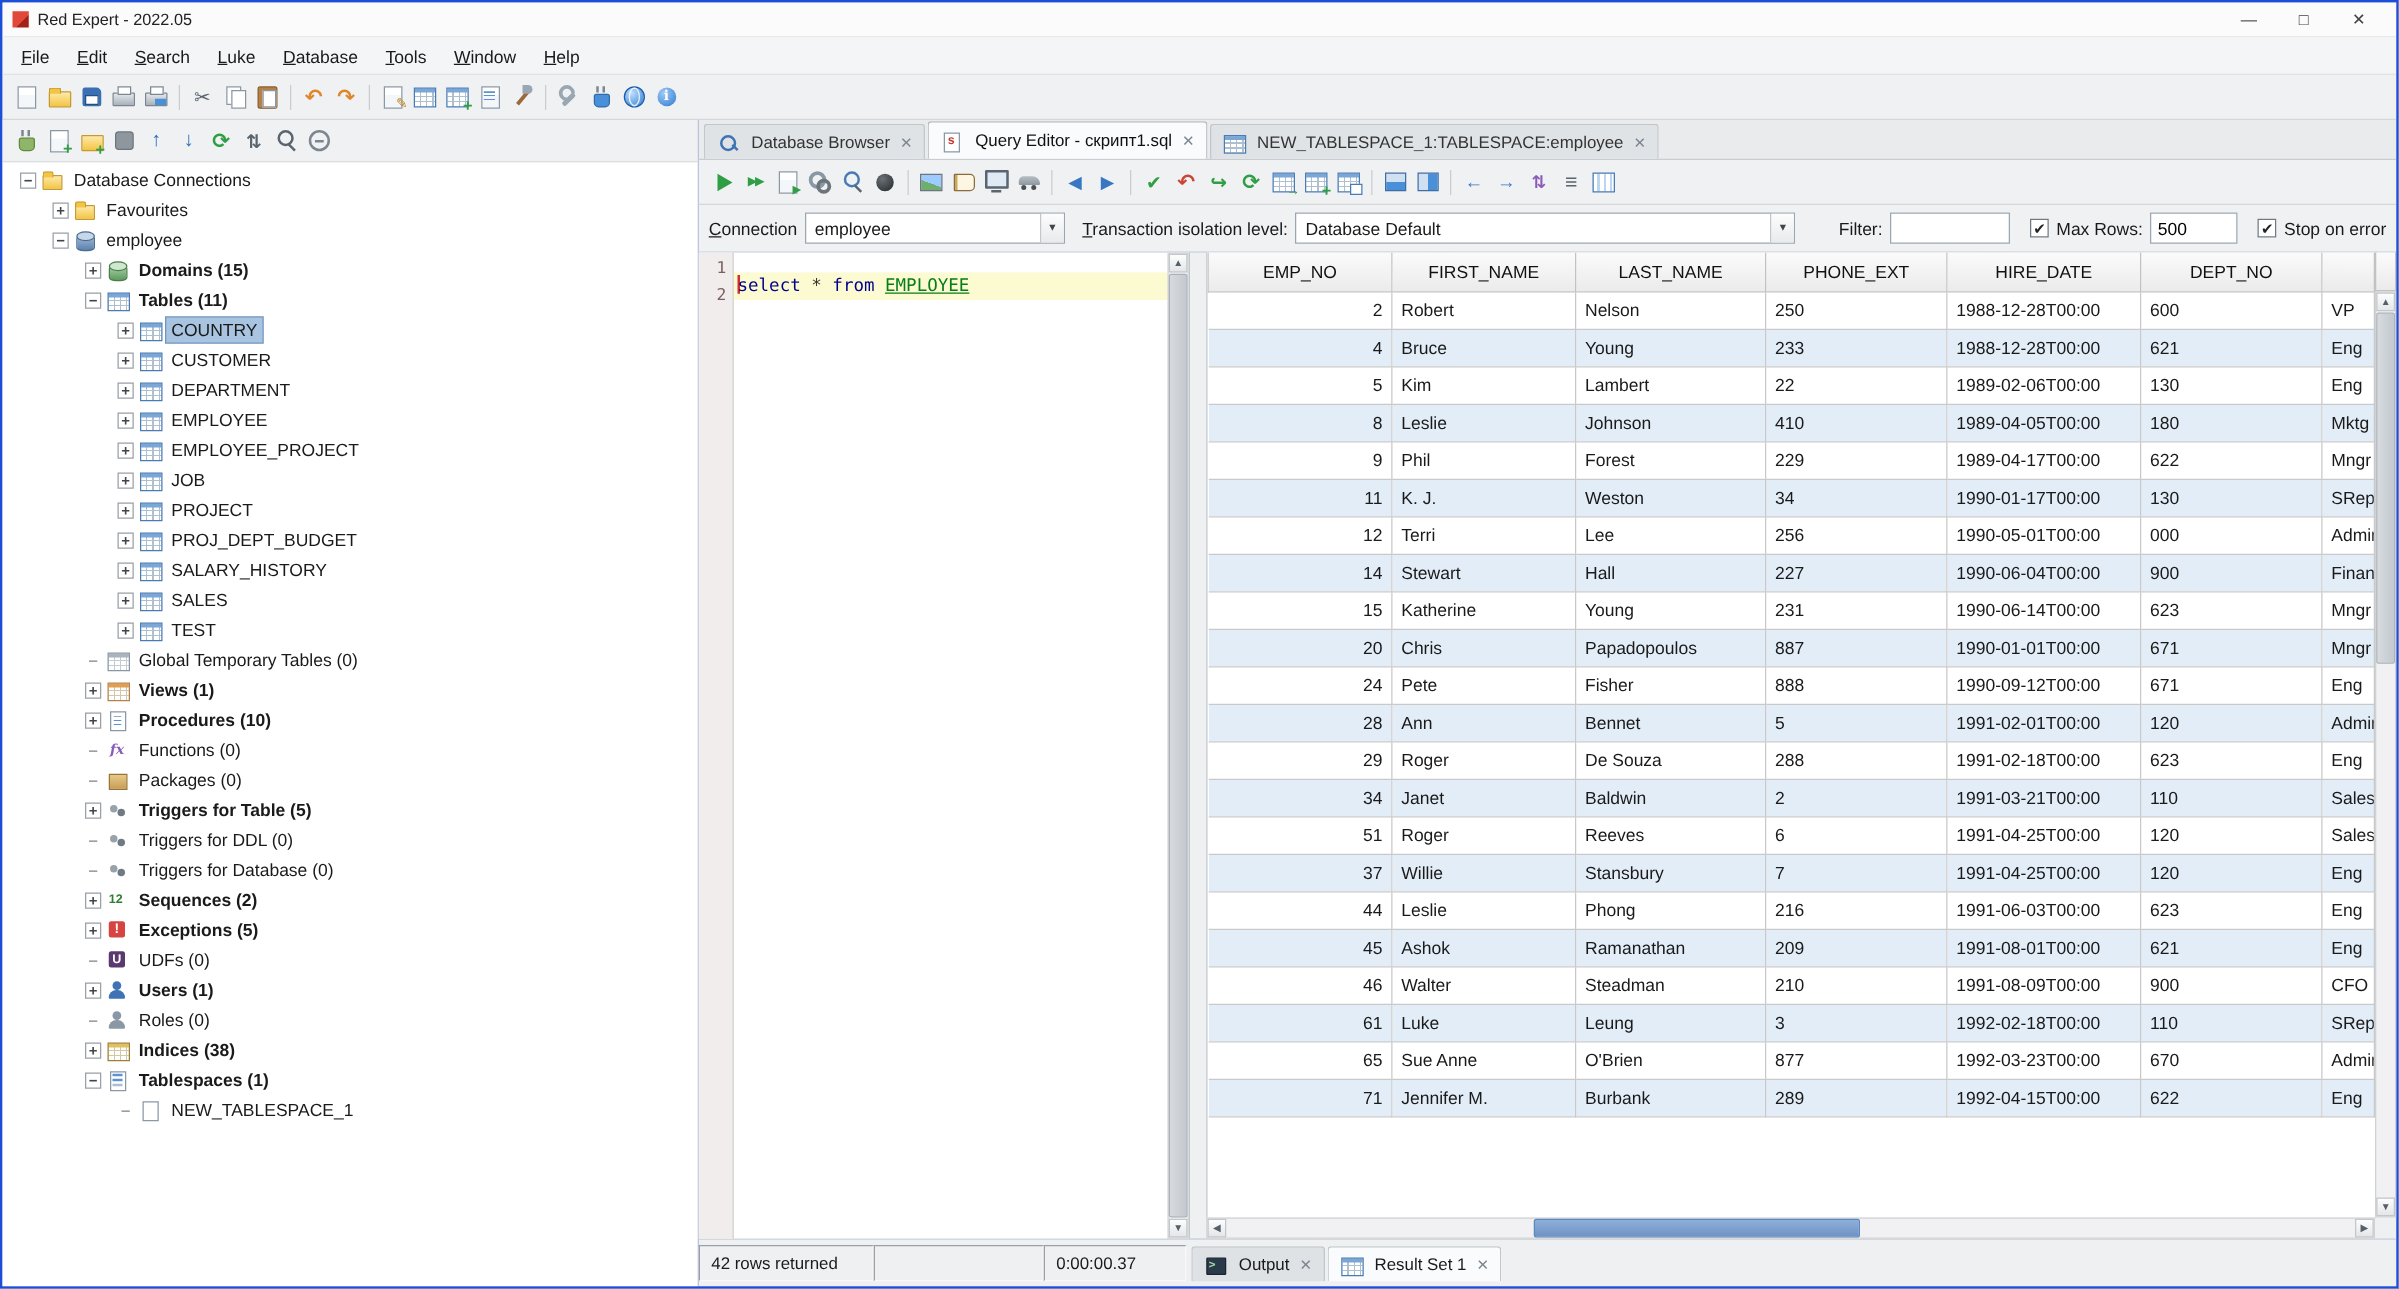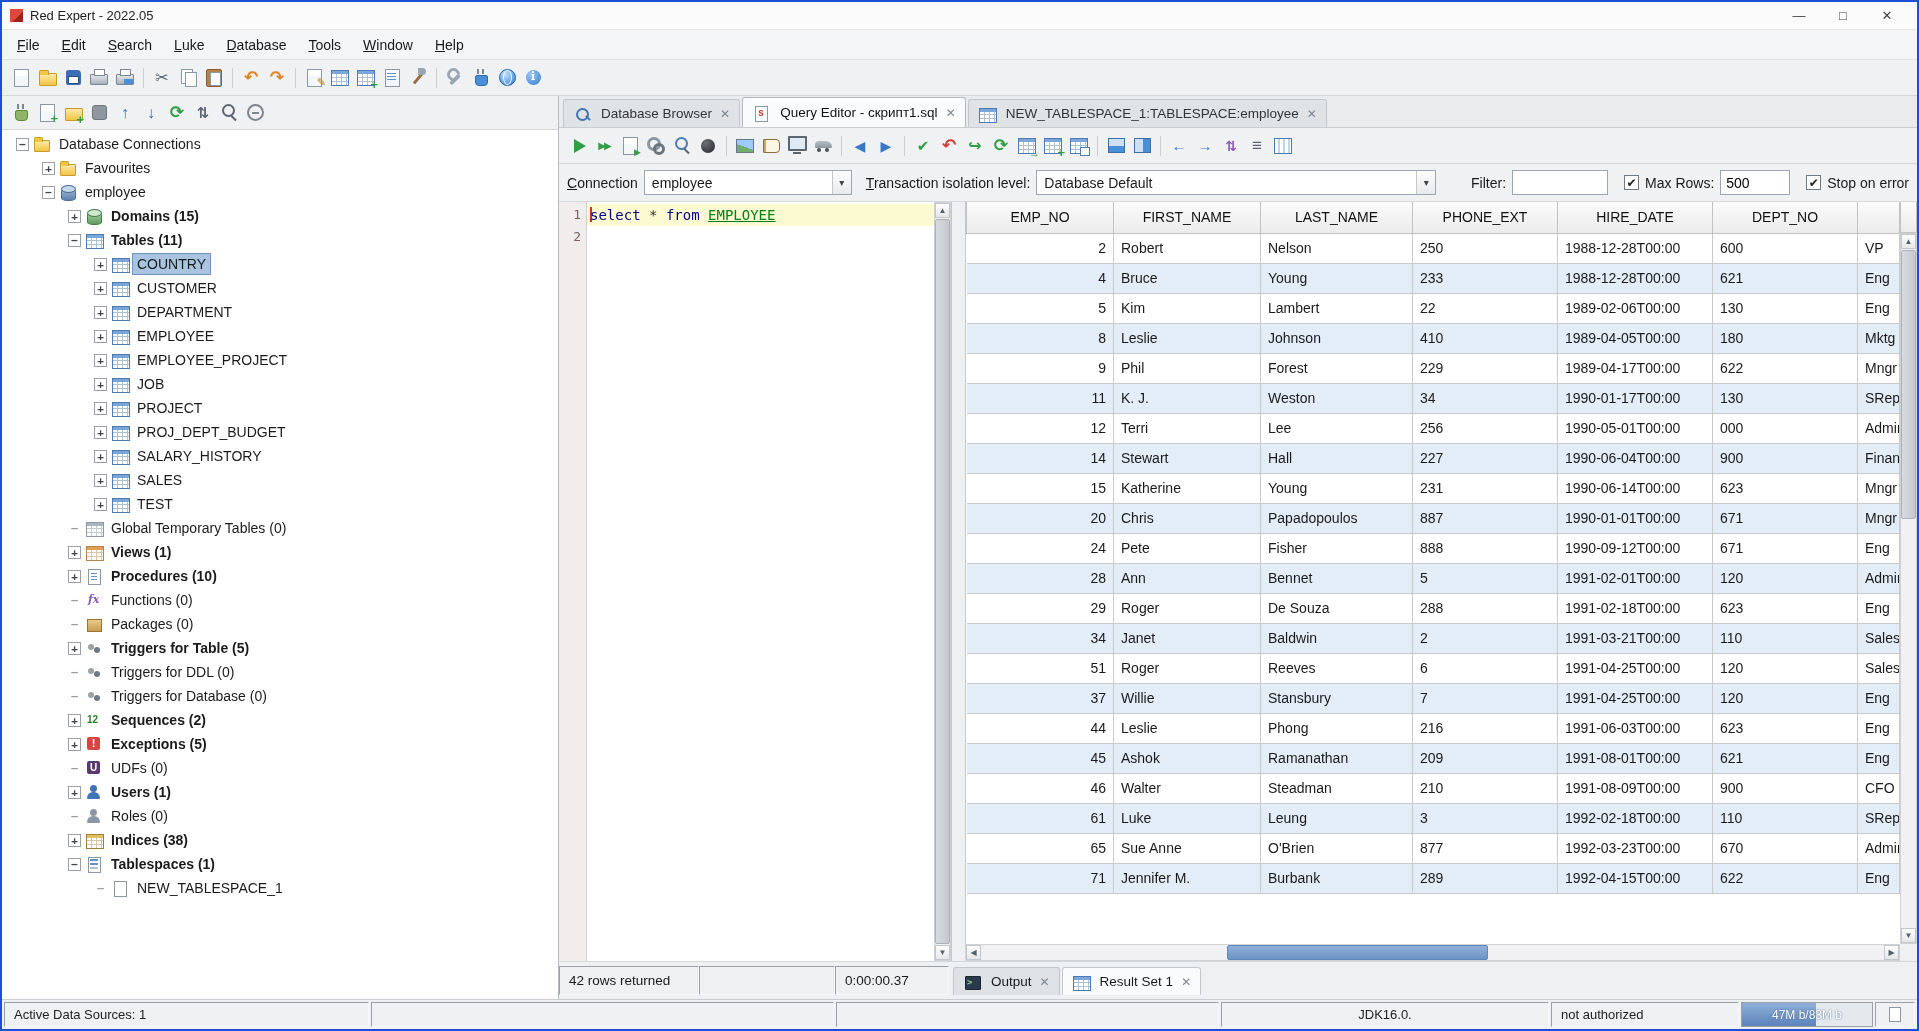--- a/index.html
+++ b/index.html
@@ -200,21 +200,21 @@
   .tinput{height:25px;border:1px solid #9aa7b2;background:#fff;font:14px "Liberation Sans",sans-serif;padding:0 5px;}
   .checkbox{width:15px;height:15px;border:1px solid #6f7a84;background:#fff;display:inline-flex;align-items:center;justify-content:center;flex:none;}
   .checkbox.checked::before{content:"✔";font-size:12px;color:#222;}
   .push{margin-left:auto;}
 
   
   .work{flex:1;display:flex;min-height:0;}
   .editor{width:393px;flex:none;background:#fff;border-right:1px solid #c2c7cb;display:flex;position:relative;}
   .gutter{width:28px;flex:none;background:#f2eded;border-right:1px solid #d5d0d0;padding-top:2px;}
   .gnum{height:22px;text-align:right;padding-right:5px;font:13px/22px "DejaVu Sans Mono",monospace;color:#7a6060;}
-  .code{flex:1;padding-top:2px;font:14px/22px "DejaVu Sans Mono",monospace;overflow:hidden;}
+  .code{flex:1;padding-top:16px;font:14px/22px "DejaVu Sans Mono",monospace;overflow:hidden;}
   .code-line{height:22px;white-space:pre;padding-left:3px;}
   .code-line.current{background:#fcfad1;}
   .caret{display:inline-block;width:2px;height:15px;background:#d03030;vertical-align:-2px;margin-right:-2px;}
   .tk-keyword{color:#00008b;}
   .tk-plain{color:#333;}
   .tk-identifier{color:#067d17;text-decoration:underline;}
 
   .vsplit{width:13px;flex:none;background:#eef0f2;}
 
   .resultwrap{flex:1;position:relative;background:#eef0f2;min-width:0;}
@@ -848,28 +848,14 @@
               <span class="ticon ti-table"></span>
               <span>Result Set 1</span>
               <span class="dtab-close"></span>
             </div>
           </div>
       </div>
 
     </div>
   </div>
 
-  <div class="statusbar">
-    <div class="sunken sb-cell sb-c1">Active Data Sources: 1</div>
-    <div class="sunken sb-cell sb-c2"></div>
-    <div class="sunken sb-cell sb-c3"></div>
-    <div class="sunken sb-cell sb-c4">JDK16.0.</div>
-    <div class="sunken sb-cell sb-c5">not authorized</div>
-    <div class="membar">
-      <div class="memfill"></div>
-      <span class="memtext">47M b/83M b</span>
-    </div>
-    <div class="sunken sb-cell sb-icon">
-      <span class="sb-page"></span>
-    </div>
-  </div>
 
 </div>
 
 </body></html>

